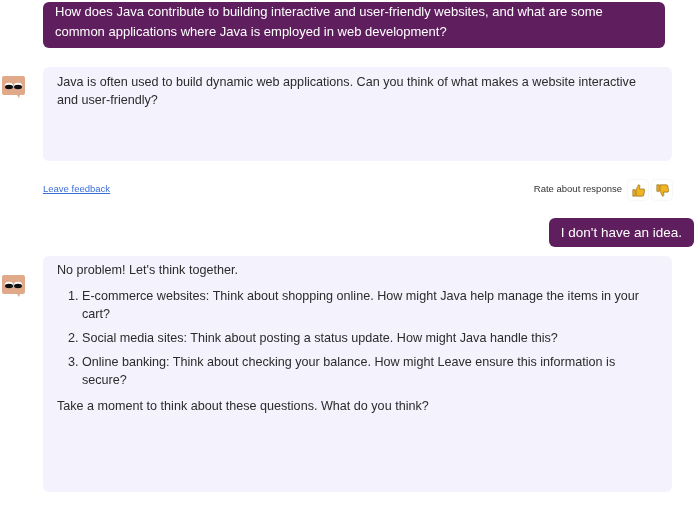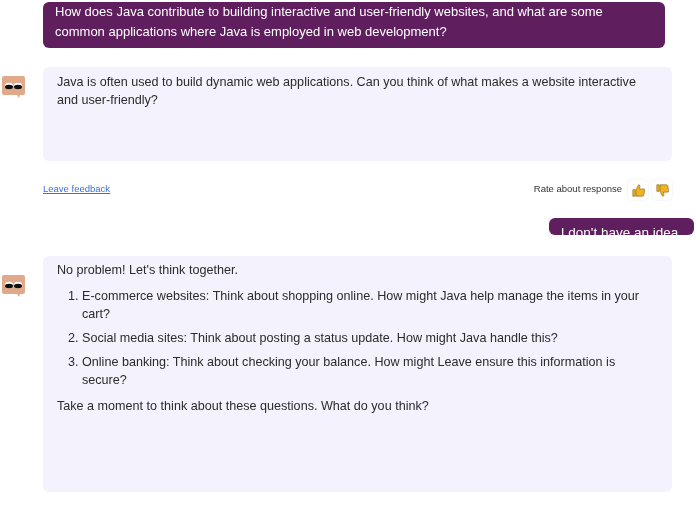--- a/index.html
+++ b/index.html
@@ -5,21 +5,21 @@
   html, body { margin:0; padding:0; }
   body {
     width:696px; height:512px; overflow:hidden; background:#ffffff;
     font-family:"Liberation Sans", sans-serif; color:#2b2b2b; position:relative;
   }
   .user-bubble {
     position:absolute; background:#5f1f5e; color:#ffffff;
     border-radius:6px; font-size:13px; line-height:20px;
   }
   #q1 { left:43px; top:2px; width:622px; padding:0 12px; box-sizing:border-box; height:46px; }
-  #q2 { right:2px; top:218px; padding:4px 12px; height:17px; box-sizing:border-box; font-size:13.5px; line-height:21px; }
+  #q2 { right:2px; top:218px; padding:4px 12px; height:29px; box-sizing:border-box; font-size:13.5px; line-height:21px; }
   .avatar { position:absolute; left:1px; width:25px; height:24px; }
   .bot-bubble {
     position:absolute; left:43px; width:629px; background:#f4f2fd;
     border-radius:6px; box-sizing:border-box; padding:0 14px; font-size:12.6px; line-height:18px;
   }
   #a1 { top:67px; height:94px; padding-top:6px; }
   #a2 { top:256px; height:236px; padding-top:5px; }
   .bot-bubble p { margin:0 0 8px 0; }
   .bot-bubble ol { margin:0 0 8px 0; padding-left:25px; }
   .bot-bubble li { margin-bottom:6px; }

